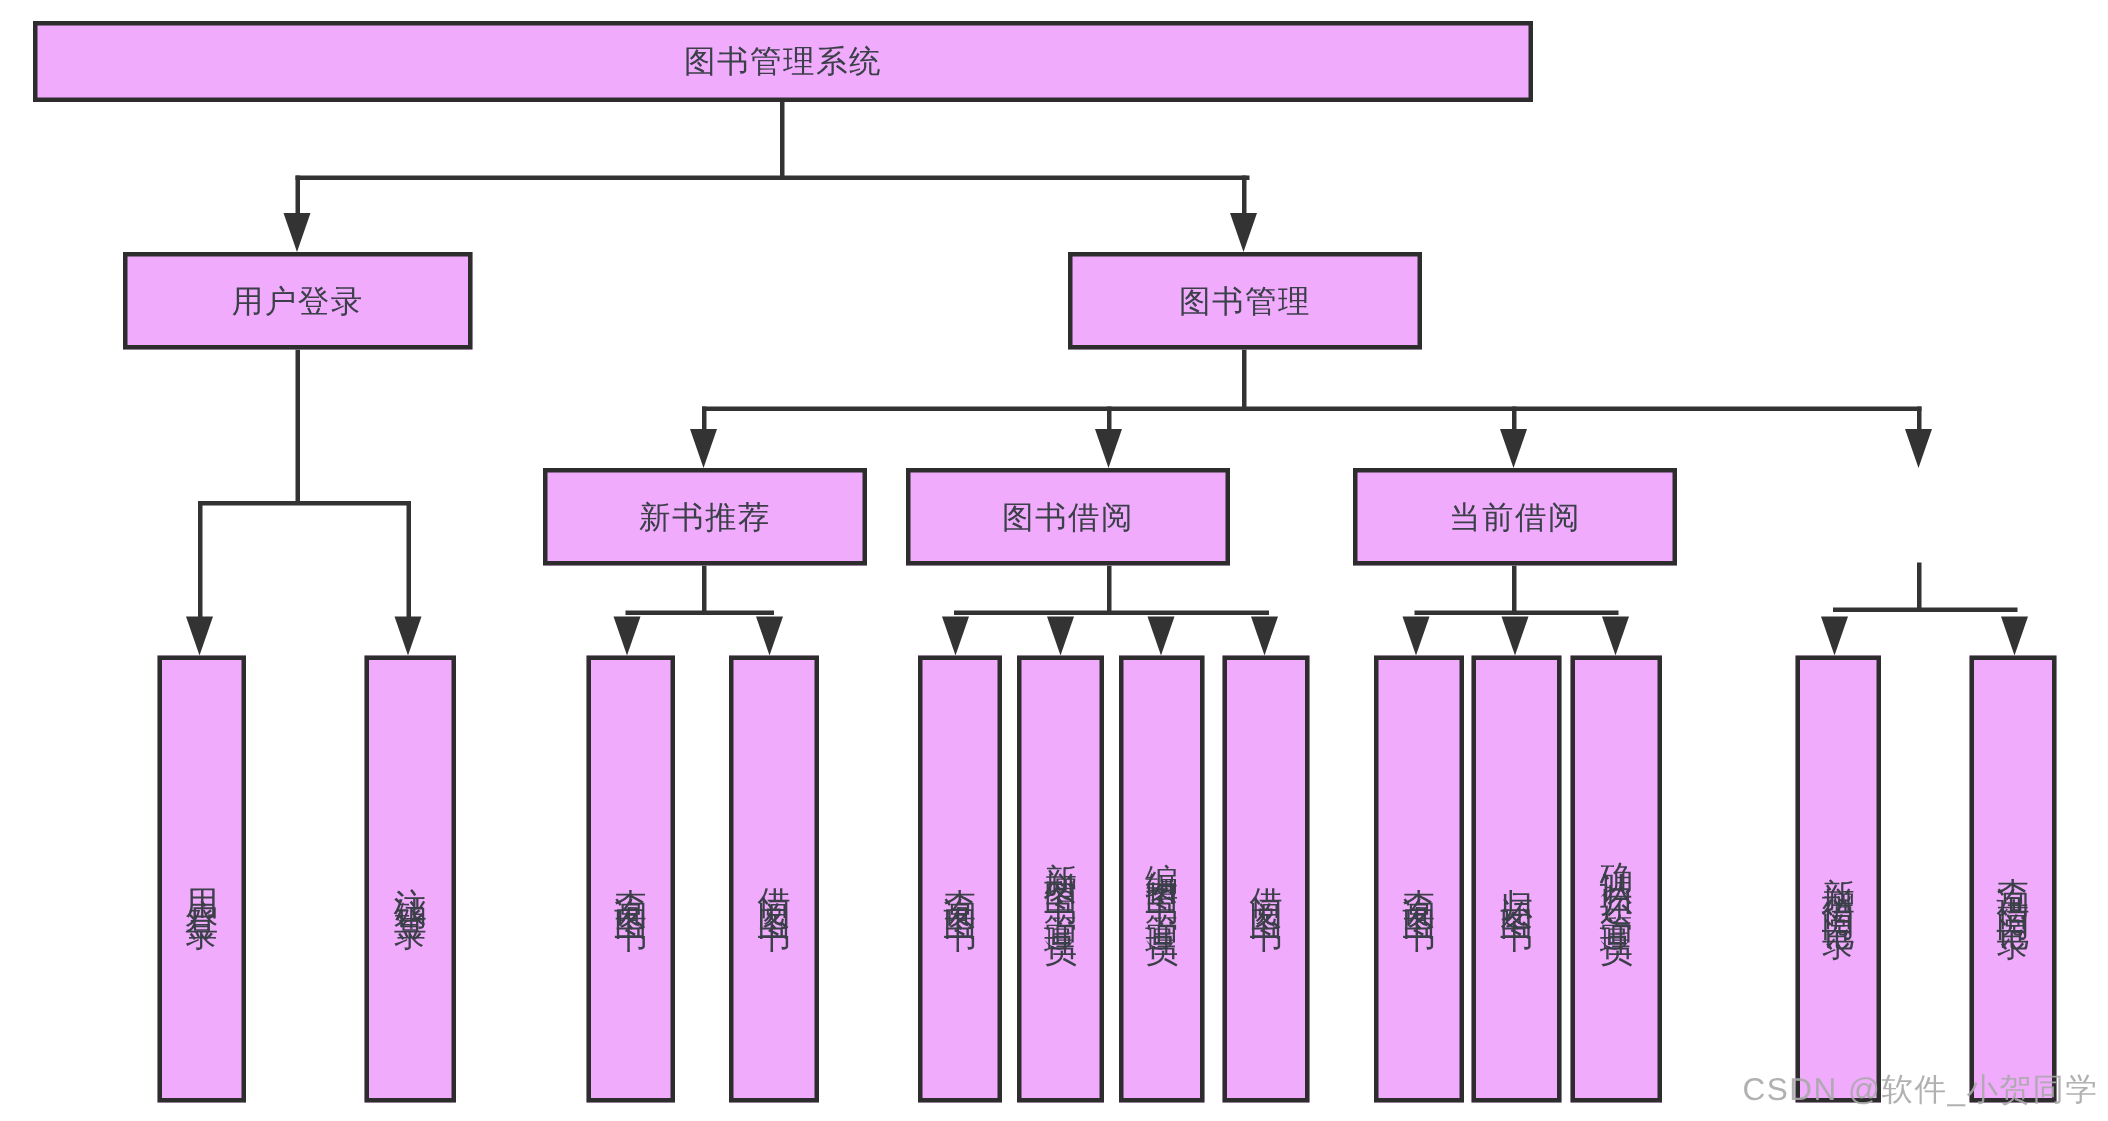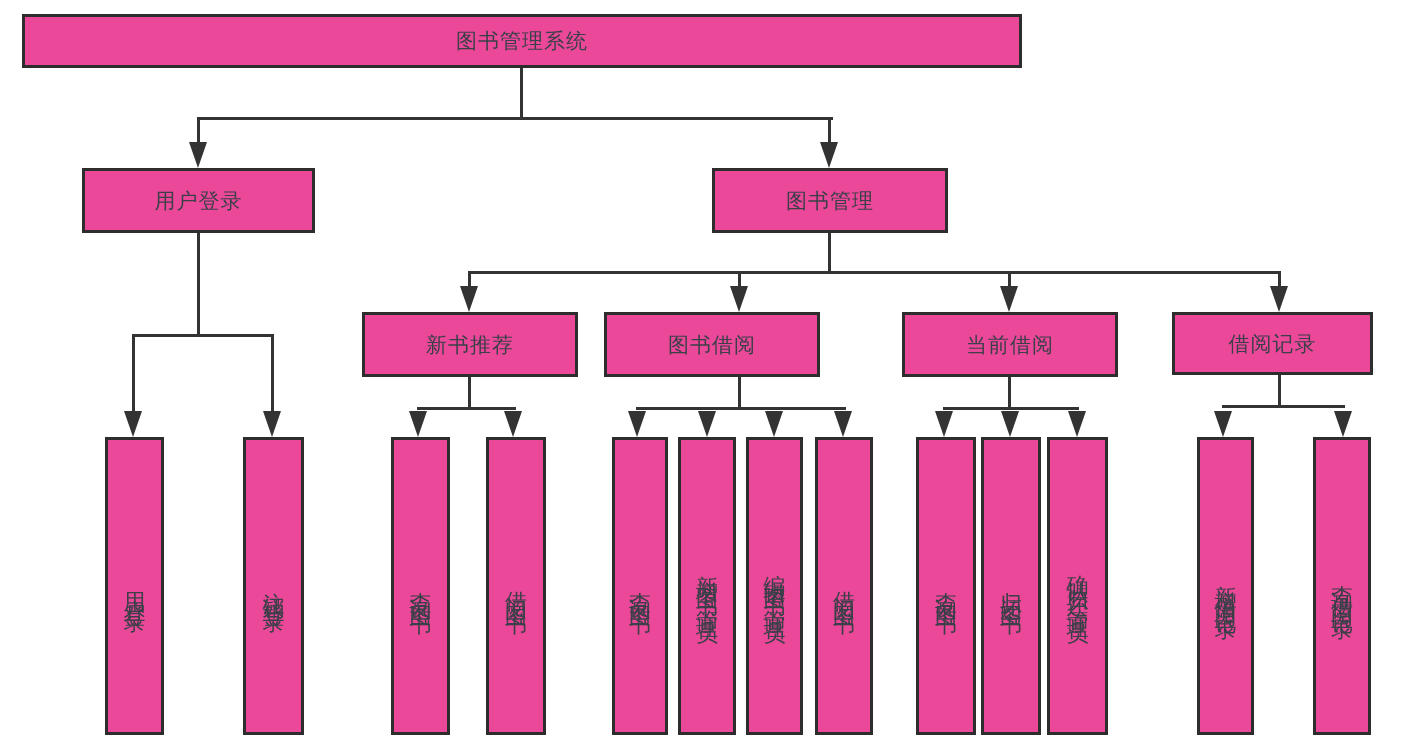--- a/index.html
+++ b/index.html
@@ -7,21 +7,21 @@
     position:relative;
     width:1405px; height:747px;
     background:#ffffff;
     font-family:"Liberation Sans","DejaVu Sans",sans-serif;
     overflow:hidden;
   }
   .node {
     position:absolute;
     box-sizing:border-box;
     border:3px solid #2d2d2d;
-    background:#ec4899;
+    background:#f0abfc;
     display:flex;
     align-items:center;
     justify-content:center;
     color:#3a3f48;
   }
   .node.h { font-size:21px; letter-spacing:1px; }
   .node.v {
     writing-mode:vertical-rl;
     font-size:22px;
     letter-spacing:7px;
@@ -168,29 +168,29 @@
   <div class="ar" id="a19"></div>
 
   <div class="node h" id="n-root">图书管理系统</div>
 
   <div class="node h" id="n-user-login">用户登录</div>
   <div class="node h" id="n-new-books">新书推荐</div>
 
   <div class="node h" id="n-book-mgmt">图书管理</div>
   <div class="node h" id="n-book-borrow">图书借阅</div>
   <div class="node h" id="n-current">当前借阅</div>
-  <div class="node h" id="n-records">借阅记录</div>
 
   <div class="node v" id="l1">用户登录</div>
   <div class="node v" id="l2">注销登录</div>
   <div class="node v" id="l3">查询图书</div>
   <div class="node v" id="l4">借阅图书</div>
   <div class="node v" id="l5">查询图书</div>
   <div class="node v" id="l6">新增图书（管理员）</div>
   <div class="node v" id="l7">编辑图书（管理员）</div>
   <div class="node v" id="l8">借阅图书</div>
   <div class="node v" id="l9">查询图书</div>
   <div class="node v" id="l10">归还图书</div>
   <div class="node v" id="l11">确认归还（管理员）</div>
   <div class="node v" id="l12">新增借阅记录</div>
   <div class="node v" id="l13">查询借阅记录</div>
 
+  <div class="watermark">CSDN @软件_小贺同学</div>
 </div>
 
 </body></html>

